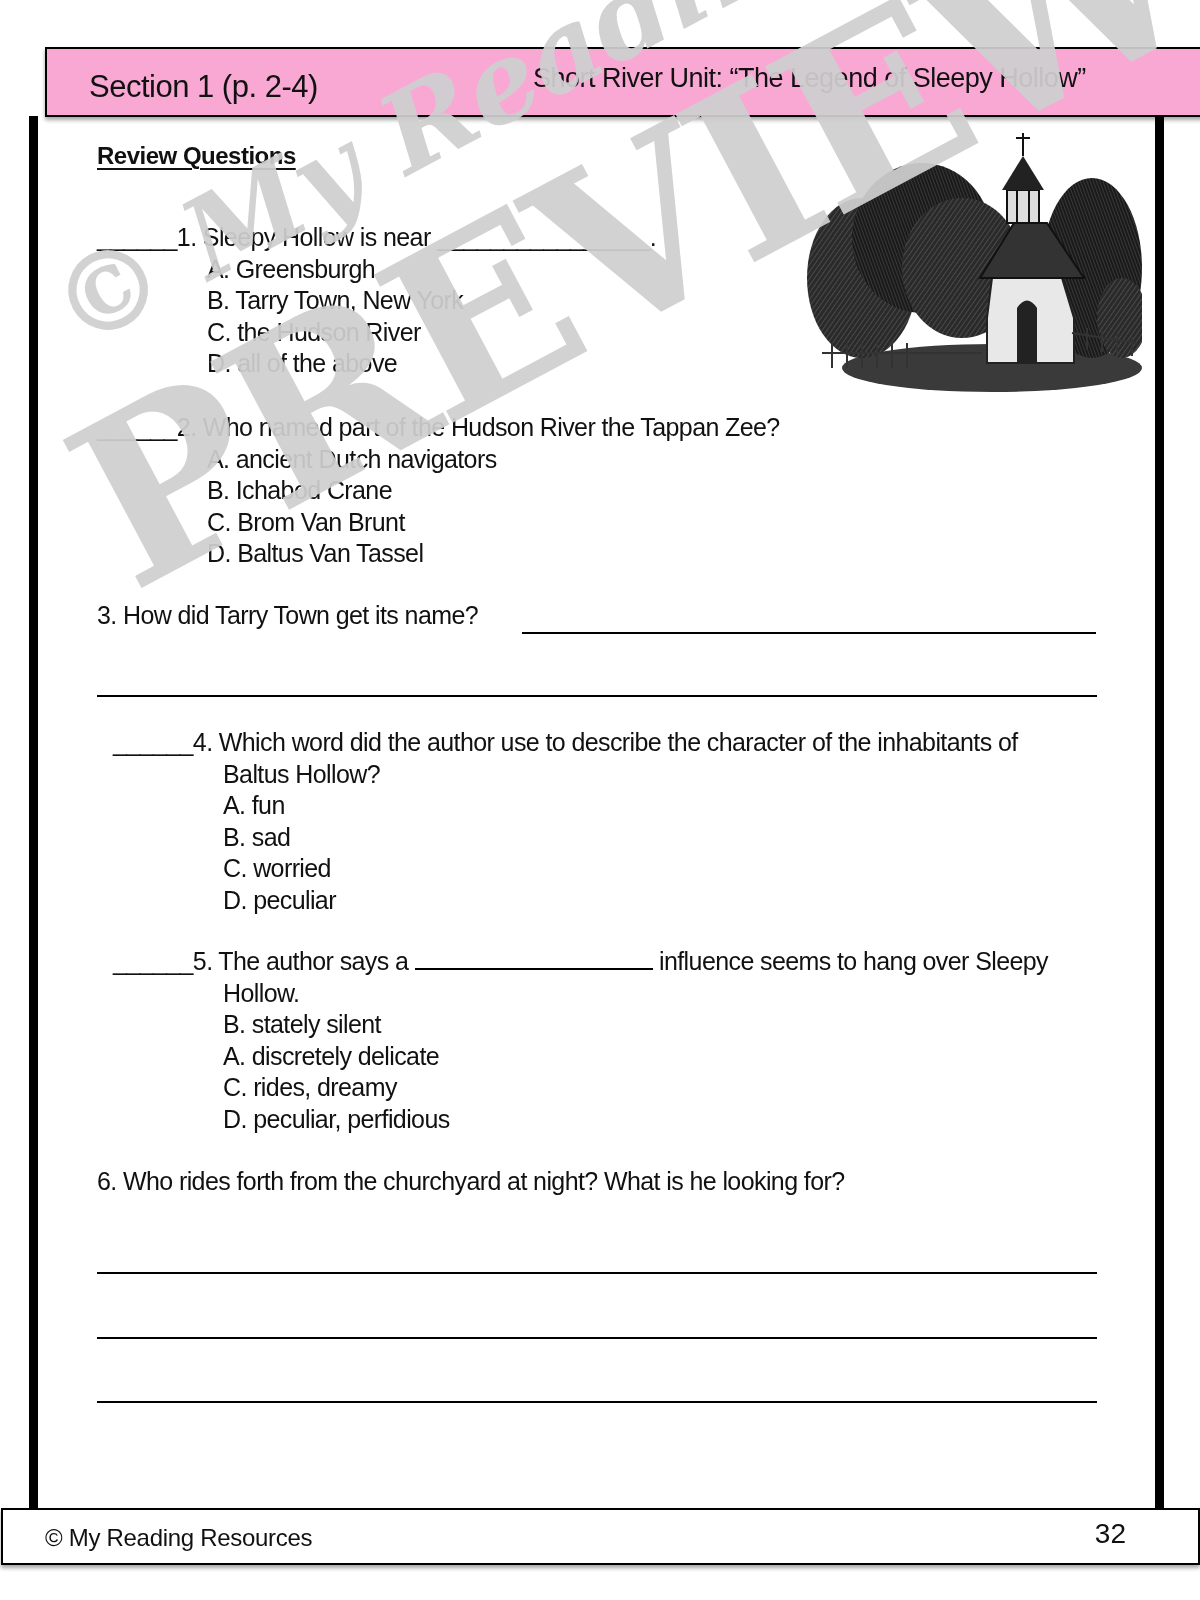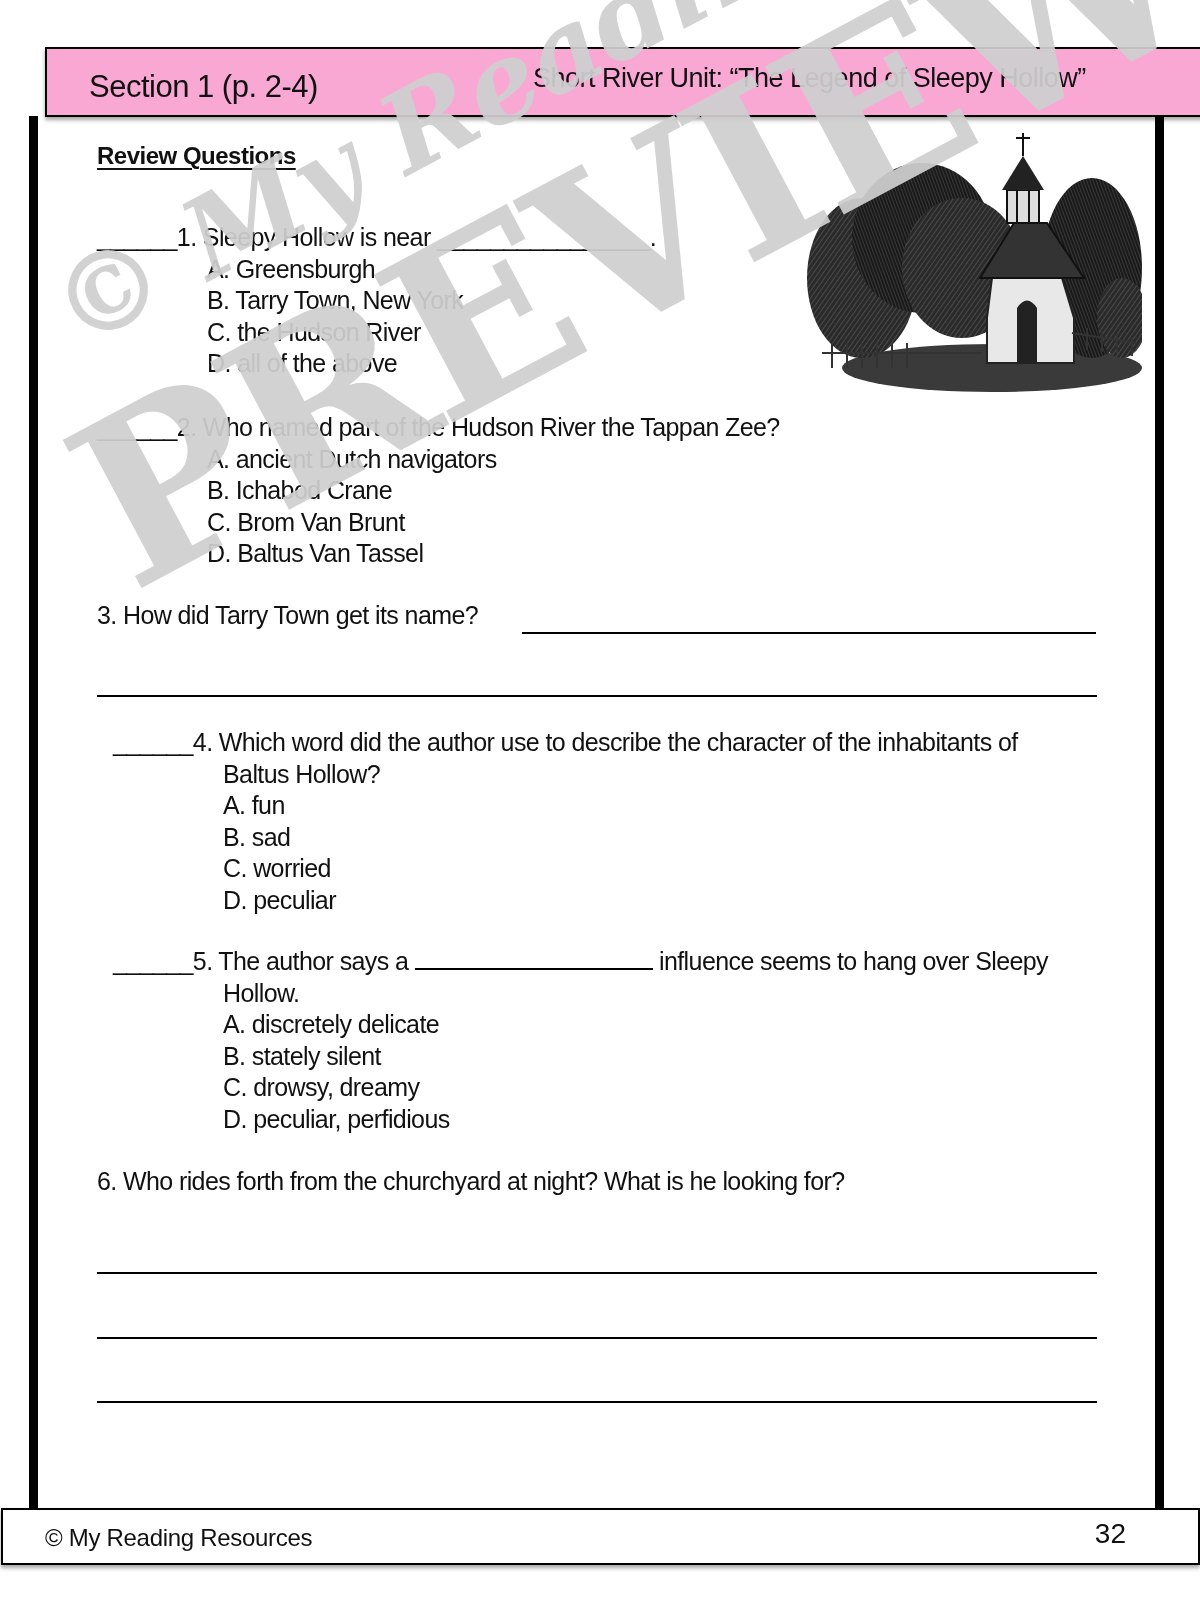--- a/index.html
+++ b/index.html
@@ -146,23 +146,23 @@
     <div class="opt">D. peculiar</div>
   </div>
 
   <div class="q" style="left:113px; top:946px;">
     <div class="stem">
       <span>______</span><span>5. The author says a</span>
       <span class="inline-blank" style="width:238px;"></span>
       <span>influence seems to hang over Sleepy</span>
     </div>
     <div class="cont">Hollow.</div>
+    <div class="opt">B. stately silent</div>
     <div class="opt">A. discretely delicate</div>
-    <div class="opt">B. stately silent</div>
-    <div class="opt">C. drowsy, dreamy</div>
+    <div class="opt">C. rides, dreamy</div>
     <div class="opt">D. peculiar, perfidious</div>
   </div>
 
   <div class="q" style="left:97px; top:1166px;">
     <div class="stem">6. Who rides forth from the churchyard at night? What is he looking for?</div>
   </div>
   <div class="blank-line" style="left:97px; top:1272px; width:1000px;"></div>
   <div class="blank-line" style="left:97px; top:1337px; width:1000px;"></div>
   <div class="blank-line" style="left:97px; top:1401px; width:1000px;"></div>
 

